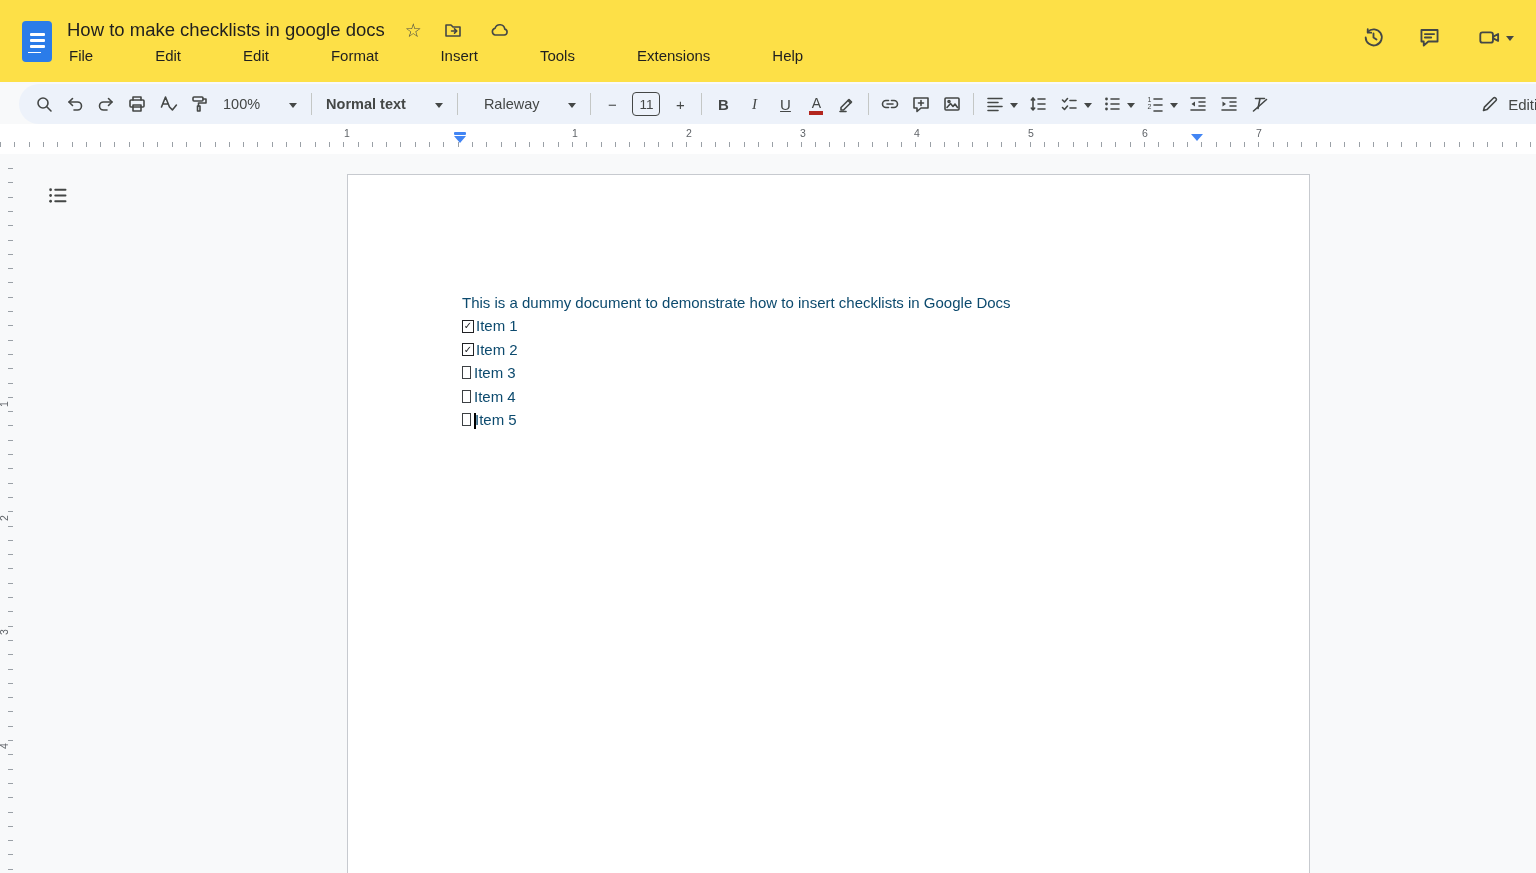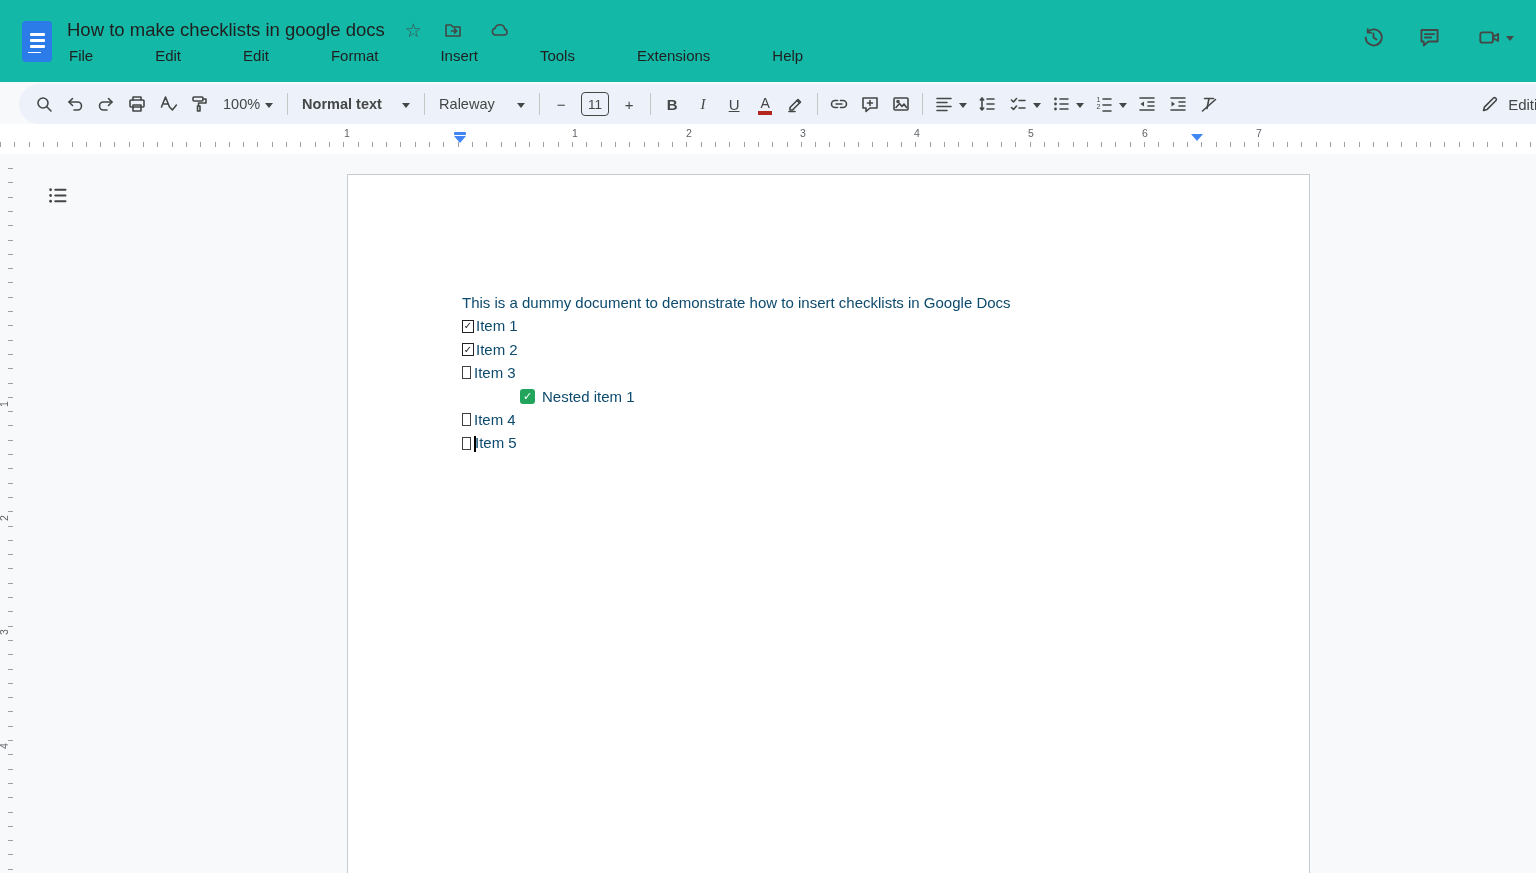--- a/index.html
+++ b/index.html
@@ -1,17 +1,17 @@
 <!DOCTYPE html>
 <html><head>
 <meta charset="utf-8">
 <style>
   html,body{margin:0;padding:0;width:1536px;height:873px;overflow:hidden;
     font-family:"Liberation Sans","DejaVu Sans",sans-serif;background:#f8f9fa;}
-  .topbar{position:relative;height:82px;background:#14b8a6;}
+  .topbar{position:relative;height:82px;background:#fde047;}
   .docs-logo{position:absolute;left:22px;top:21px;width:30px;height:41px;background:#2b7ce9;
     border-radius:4px;display:flex;align-items:center;justify-content:center;}
   .docs-logo .lines{width:15px;height:2.5px;background:#fff;border-radius:1px;
     box-shadow:0 6px 0 #fff,0 12px 0 #fff, -3px 18px 0 -1px #fff;margin-top:-14px;}
   .title-row{position:absolute;left:67px;top:15px;display:flex;align-items:center;gap:16px;}
   .doc-title{font-size:18.5px;color:#1f1f1f;}
   .title-icons{display:flex;align-items:center;gap:16px;margin-left:4px;}
   .menu-row{position:absolute;left:60px;top:44px;display:flex;gap:44px;}
   .menu-row span{font-size:15px;color:#1f1f1f;padding:3px 9px;border-radius:6px;cursor:default;}
   .top-right{position:absolute;right:14px;top:22px;display:flex;align-items:center;gap:26px;}
@@ -21,23 +21,23 @@
   .ic.big{width:23px;height:23px;}
   .star{font-size:19px;color:#444746;line-height:1;}
   .caret{width:0;height:0;border:4px solid transparent;border-top:5px solid #444746;
     margin-left:5px;transform:translateY(3px);}
   
   .toolbar{margin:2px 0 0 19px;margin-right:-26px;height:40px;background:#edf2fa;
     border-radius:21px;display:flex;align-items:center;padding:0 10px;gap:1px;overflow:hidden;}
   .tbtn{display:flex;align-items:center;justify-content:center;min-width:30px;height:30px;
     border-radius:4px;color:#444746;font-size:15px;}
   .tsep{width:1px;height:22px;background:#c4c7c5;margin:0 5px;}
-  .zoom,.styles,.fontsel{display:flex;align-items:center;color:#444746;font-size:14.5px;padding:0 8px;}
+  .zoom,.styles,.fontsel{display:flex;align-items:center;color:#444746;font-size:14.5px;padding:0 8px;gap:24px;}
   .styles{min-width:108px;justify-content:space-between;font-weight:bold;}
-  .fontsel{min-width:86px;justify-content:space-between;}
+  .fontsel{min-width:86px;justify-content:space-between;margin-left:12px;}
   .fsbox{width:26px;height:22px;border:1px solid #444746;border-radius:4px;display:flex;
     align-items:center;justify-content:center;font-size:13.5px;color:#444746;background:transparent;margin:0 4px;}
   .bold{font-weight:bold;font-size:15px;}
   .italic{font-style:italic;font-family:"Liberation Serif",serif;font-size:15px;}
   .underline{text-decoration:underline;font-size:15px;}
   .tcolor{display:flex;flex-direction:column;align-items:center;line-height:1;font-size:14px;padding-top:2px;}
   .tcolor .bar{width:14px;height:3.5px;margin-top:1.5px;}
   .mode{margin-left:auto;display:flex;align-items:center;gap:8px;color:#444746;
     font-size:15px;padding-right:0;transform:translateX(2px);white-space:nowrap;}
   
@@ -318,24 +318,20 @@
       <span>Item 1</span>
       </div>
     <div class="line">
       <span class="cb checked"></span>
       <span>Item 2</span>
       </div>
     <div class="line">
       <span class="cb unchecked"></span>
       <span>Item 3</span>
       </div>
-    <div class="line nested">
-      <span class="cb green" style="background:#22a45d;"></span>
-      <span>Nested item 1</span>
-      </div>
     <div class="line">
       <span class="cb unchecked"></span>
       <span>Item 4</span>
       </div>
     <div class="line">
       <span class="cb unchecked"></span>
       <span class="cursor"></span>
       <span>Item 5</span>
       </div>
   </div>

